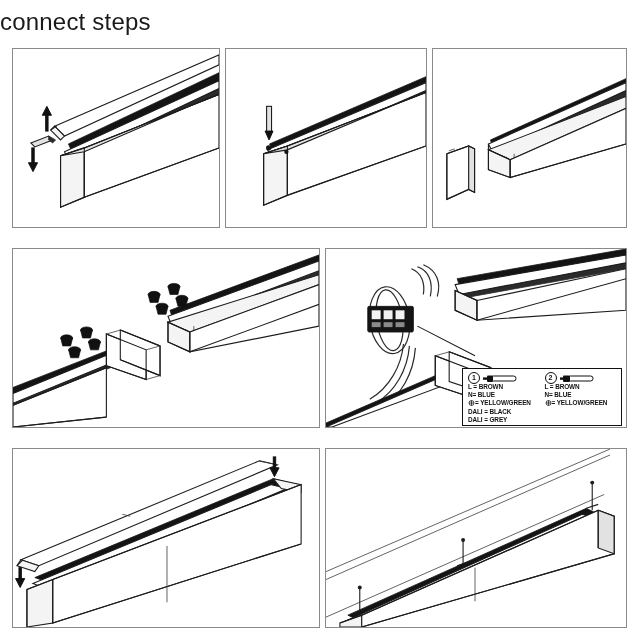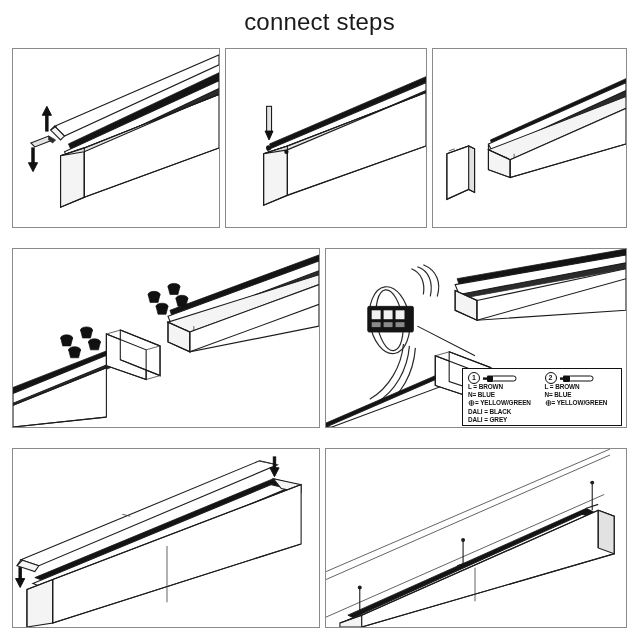--- a/index.html
+++ b/index.html
@@ -12,21 +12,21 @@
     height: 640px;
     font-family: "Liberation Sans", sans-serif;
     overflow: hidden;
     position: relative;
   }
   #page-title {
     position: absolute;
     left: 0;
     top: 8px;
     width: 639px;
-    text-align: center;
+    text-align: left;
     font-size: 24px;
     color: #1a1a1a;
     font-weight: 400;
     letter-spacing: 0.2px;
   }
   .panel-grid {
     position: absolute;
     left: 0;
     top: 0;
     width: 639px;

